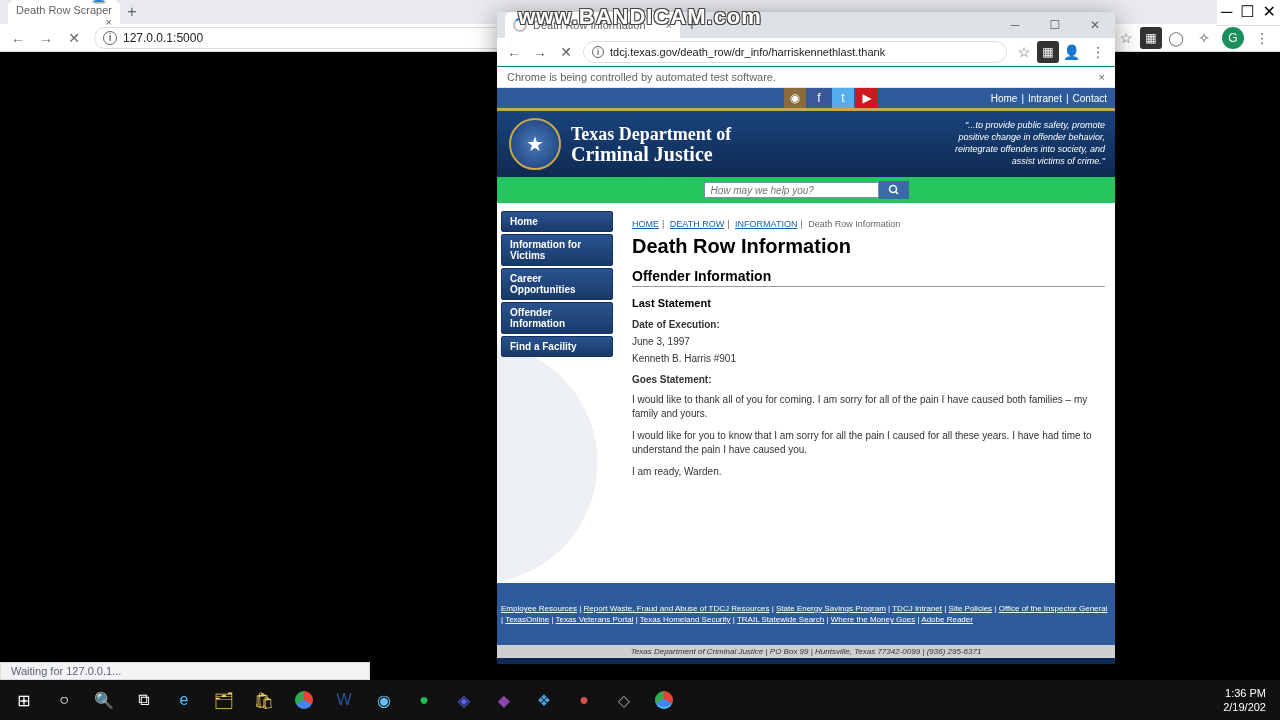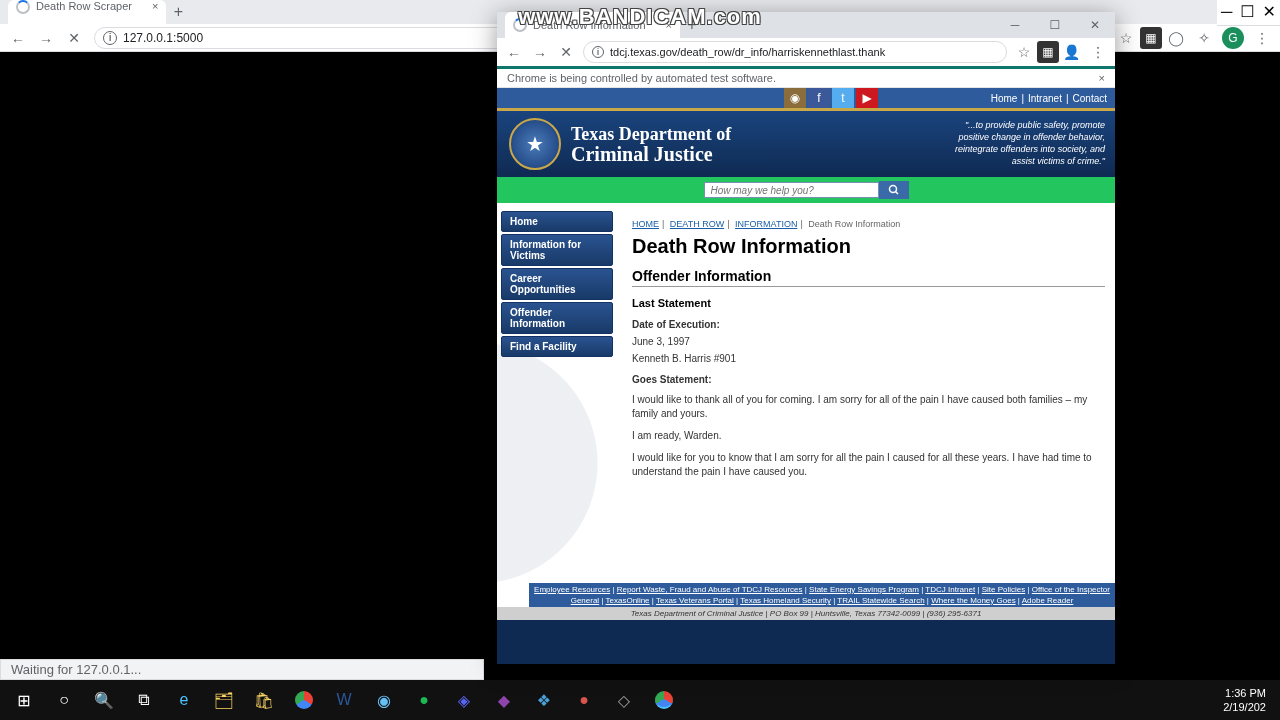--- a/index.html
+++ b/index.html
@@ -4,48 +4,48 @@
 <style>
 html, body { margin:0; padding:0; width:1280px; height:720px; font-family:"Segoe UI",Arial,sans-serif; overflow:hidden; background:#fff; }
 * { box-sizing:border-box; }
 
 .taskbar { position:absolute; bottom:0; left:0; width:100%; height:40px; background:#111; display:flex; align-items:center; padding:0 4px; }
 .taskbar .tb-btn { width:40px; height:40px; display:flex; align-items:center; justify-content:center; color:#fff; font-size:16px; }
 .taskbar .tray { margin-left:auto; color:#fff; font-size:11px; text-align:right; padding:0 10px; line-height:14px; display:flex; flex-direction:column; justify-content:center; }
 
 .bg-browser { position:absolute; top:0; left:0; width:1280px; height:680px; background:#fff; }
 .bg-tabstrip { height:24px; background:#e8eaed; display:flex; align-items:center; }
-.bg-tab { height:24px; background:#fff; border-radius:6px 6px 0 0; display:flex; align-items:flex-start; padding:0 8px; font-size:11px; color:#5f6368; margin-left:8px; }
+.bg-tab { height:24px; background:#fff; border-radius:6px 6px 0 0; display:flex; align-items:flex-end; padding:0 8px; font-size:11px; color:#5f6368; margin-left:8px;flex-direction:column; }
 .bg-tab .favicon { width:14px; height:14px; border:2px solid #bdc1c6; border-top-color:#1a73e8; border-radius:50%; margin-right:6px; }
 .bg-tab .close { margin-left:20px; color:#5f6368; }
 .bg-newtab { width:24px; height:24px; display:flex; align-items:center; justify-content:center; color:#5f6368; font-size:16px; }
 .bg-toolbar { height:28px; background:#fff; border-bottom:1px solid #dadce0; display:flex; align-items:center; padding:0 4px; }
 .bg-toolbar .tbtn { width:28px; height:28px; display:flex; align-items:center; justify-content:center; color:#5f6368; font-size:14px; }
 .bg-toolbar .addr { flex:1; height:22px; border:1px solid #dadce0; border-radius:11px; display:flex; align-items:center; padding:0 8px; font-size:12px; color:#202124; margin:0 6px; }
 .bg-toolbar .addr .info { width:14px; height:14px; border:1px solid #5f6368; border-radius:50%; display:flex; align-items:center; justify-content:center; font-size:10px; margin-right:6px; }
 .bg-toolbar .avatar { width:22px; height:22px; border-radius:50%; background:#1a8f5c; color:#fff; display:flex; align-items:center; justify-content:center; font-size:12px; margin:0 4px; }
 .bg-body { position:absolute; top:52px; left:0; width:1280px; height:628px; background:#000; color:#c00; display:flex; flex-direction:column; align-items:center; padding-top:60px; }
 .bg-body .h1 { font-size:34px; font-weight:bold; }
 .bg-body .h1b { font-size:34px; font-weight:bold; margin-left:180px; }
 .bg-body .h2 { font-size:26px; font-weight:bold; margin-top:12px; margin-left:20px; }
-.bg-status { position:absolute; left:0; bottom:40px; background:#f1f3f4; color:#5f6368; font-size:13px; padding:2px 10px; border:1px solid #dadce0; width:484px;}
+.bg-status { position:absolute; left:0; bottom:40px; background:#f1f3f4; color:#5f6368; font-size:11px; padding:2px 10px; border:1px solid #dadce0; width:370px;}
 
 .watermark { position:absolute; top:4px; left:50%; transform:translateX(-50%); font-size:22px; font-weight:bold; color:#fff; text-shadow:-1px -1px 0 #444,1px -1px 0 #444,-1px 1px 0 #444,1px 1px 0 #444; letter-spacing:1px; font-family:Arial; z-index:60; pointer-events:none;}
 
 .fg-browser { position:absolute; top:12px; left:497px; width:618px; height:652px; background:#fff; box-shadow:0 4px 24px rgba(0,0,0,.4); display:flex; flex-direction:column; z-index:50; }
 .fg-tabstrip { height:26px; background:#dee1e6; display:flex; align-items:center; }
 .fg-tab { height:26px; background:#fff; border-radius:6px 6px 0 0; display:flex; align-items:center; padding:0 8px; font-size:11px; color:#5f6368; margin-left:8px; }
 .fg-tab .favicon { width:14px; height:14px; border:2px solid #bdc1c6; border-top-color:#1a73e8; border-radius:50%; margin-right:6px; }
 .fg-tab .close { margin-left:20px; color:#5f6368; }
 .fg-win { margin-left:auto; display:flex; }
 .fg-win div { width:40px; height:26px; display:flex; align-items:center; justify-content:center; color:#5f6368; font-size:12px; }
 .fg-toolbar { height:28px; background:#fff; display:flex; align-items:center; padding:0 4px; }
 .fg-toolbar .tbtn { width:26px; height:26px; display:flex; align-items:center; justify-content:center; color:#5f6368; font-size:14px; }
 .fg-toolbar .addr { flex:1; height:22px; border:1px solid #dadce0; border-radius:11px; display:flex; align-items:center; padding:0 8px; font-size:11px; color:#202124; margin:0 4px; overflow:hidden; white-space:nowrap; }
-.fg-infobar { height:22px; background:#fff; border-top:3px solid #0f766e; border-bottom:1px solid #e4e4e4; display:flex; align-items:center; padding:0 10px; font-size:11px; color:#5f6368;gap:12px; }
+.fg-infobar { height:22px; background:#fff; border-top:1px solid #0f766e; border-bottom:1px solid #e4e4e4; display:flex; align-items:center; padding:0 10px; font-size:11px; color:#5f6368;gap:12px; }
 .fg-infobar .close { margin-left:auto; }
 .fg-content { flex:1; overflow:hidden; background:#fff; }
 
 .tdcj-topbar { height:20px; background:#2d5b9b; display:flex; align-items:center; justify-content:flex-end; padding:0 8px; }
 .tdcj-topbar .link { color:#fff; font-size:10px; }
 .tdcj-topbar .sep { color:#fff; font-size:10px; margin:0 4px; }
 .tdcj-social { position:absolute; left:286px; top:0; display:flex; }
 .tdcj-social div { width:22px; height:20px; display:flex; align-items:center; justify-content:center; color:#fff; font-size:12px; margin:0 1px; }
 .tdcj-topbar-wrap { position:relative; }
 .tdcj-goldbar { height:3px; background:#c9a84a; }
@@ -65,21 +65,21 @@
 .tdcj-main { flex:1; padding:16px 10px; font-size:11px; color:#333; }
 .tdcj-breadcrumb { font-size:9px; color:#666; margin-bottom:6px; }
 .tdcj-breadcrumb a { color:#1a5ea8; text-decoration:underline; }
 .tdcj-breadcrumb .sep { margin:0 3px; }
 .tdcj-main h1 { font-size:20px; color:#000; margin:6px 0 10px; font-weight:bold; }
 .tdcj-main h2 { font-size:14px; color:#000; margin:4px 0; font-weight:bold; border-bottom:1px solid #999; padding-bottom:2px; }
 .tdcj-main h3 { font-size:11px; color:#000; margin:10px 0 8px; font-weight:bold; }
 .tdcj-main .label { font-size:10px; font-weight:bold; margin-top:10px; }
 .tdcj-main .val { font-size:10px; margin-top:6px; }
 .tdcj-main p { font-size:10px; margin:8px 0; line-height:14px; }
-.tdcj-footer { background:#2d5b9b; color:#fff; font-size:8px; text-align:center; padding:1px 4px; line-height:11px;margin-left:32px; }
+.tdcj-footer { background:#2d5b9b; color:#fff; font-size:8px; padding:20px 4px; line-height:11px; }
 .tdcj-footer a { color:#fff; text-decoration:underline; }
 .tdcj-contact { background:#cfcfcf; color:#333; font-size:8px; text-align:center; padding:2px;font-style:italic; }
 .tdcj-bottompad { height:90px; background:#0f2a52; }
 .ext-icon { width:22px; height:22px; border-radius:3px; display:flex; align-items:center; justify-content:center; font-size:12px; }
 </style>
 </head>
 <body>
 
 <div class="bg-browser">
   <div class="bg-tabstrip">
@@ -206,22 +206,22 @@
           <span>Death Row Information</span>
         </div>
         <h1>Death Row Information</h1>
         <h2>Offender Information</h2>
         <h3>Last Statement</h3>
         <div class="label">Date of Execution:</div>
         <div class="val">June 3, 1997</div>
         <div class="val">Kenneth B. Harris #901</div>
         <div class="label">Goes Statement:</div>
         <p>I would like to thank all of you for coming. I am sorry for all of the pain I have caused both families – my family and yours.</p>
+        <p>I would like for you to know that I am sorry for all the pain I caused for all these years. I have had time to understand the pain I have caused you.</p>
         <p>I am ready, Warden.</p>
-        <p>I would like for you to know that I am sorry for all the pain I caused for all these years. I have had time to understand the pain I have caused you.</p>
       </div>
     </div>
     <div class="tdcj-footer">
       <a>Employee Resources</a> | <a>Report Waste, Fraud and Abuse of TDCJ Resources</a> | <a>State Energy Savings Program</a> | <a>TDCJ Intranet</a> | <a>Site Policies</a> | <a>Office of the Inspector General</a> | <a>TexasOnline</a> | <a>Texas Veterans Portal</a> | <a>Texas Homeland Security</a> | <a>TRAIL Statewide Search</a> | <a>Where the Money Goes</a> | <a>Adobe Reader</a>
     </div>
     <div class="tdcj-contact">Texas Department of Criminal Justice | PO Box 99 | Huntsville, Texas 77342-0099 | (936) 295-6371</div>
     <div class="tdcj-bottompad"></div>
   </div>
 </div>
 

